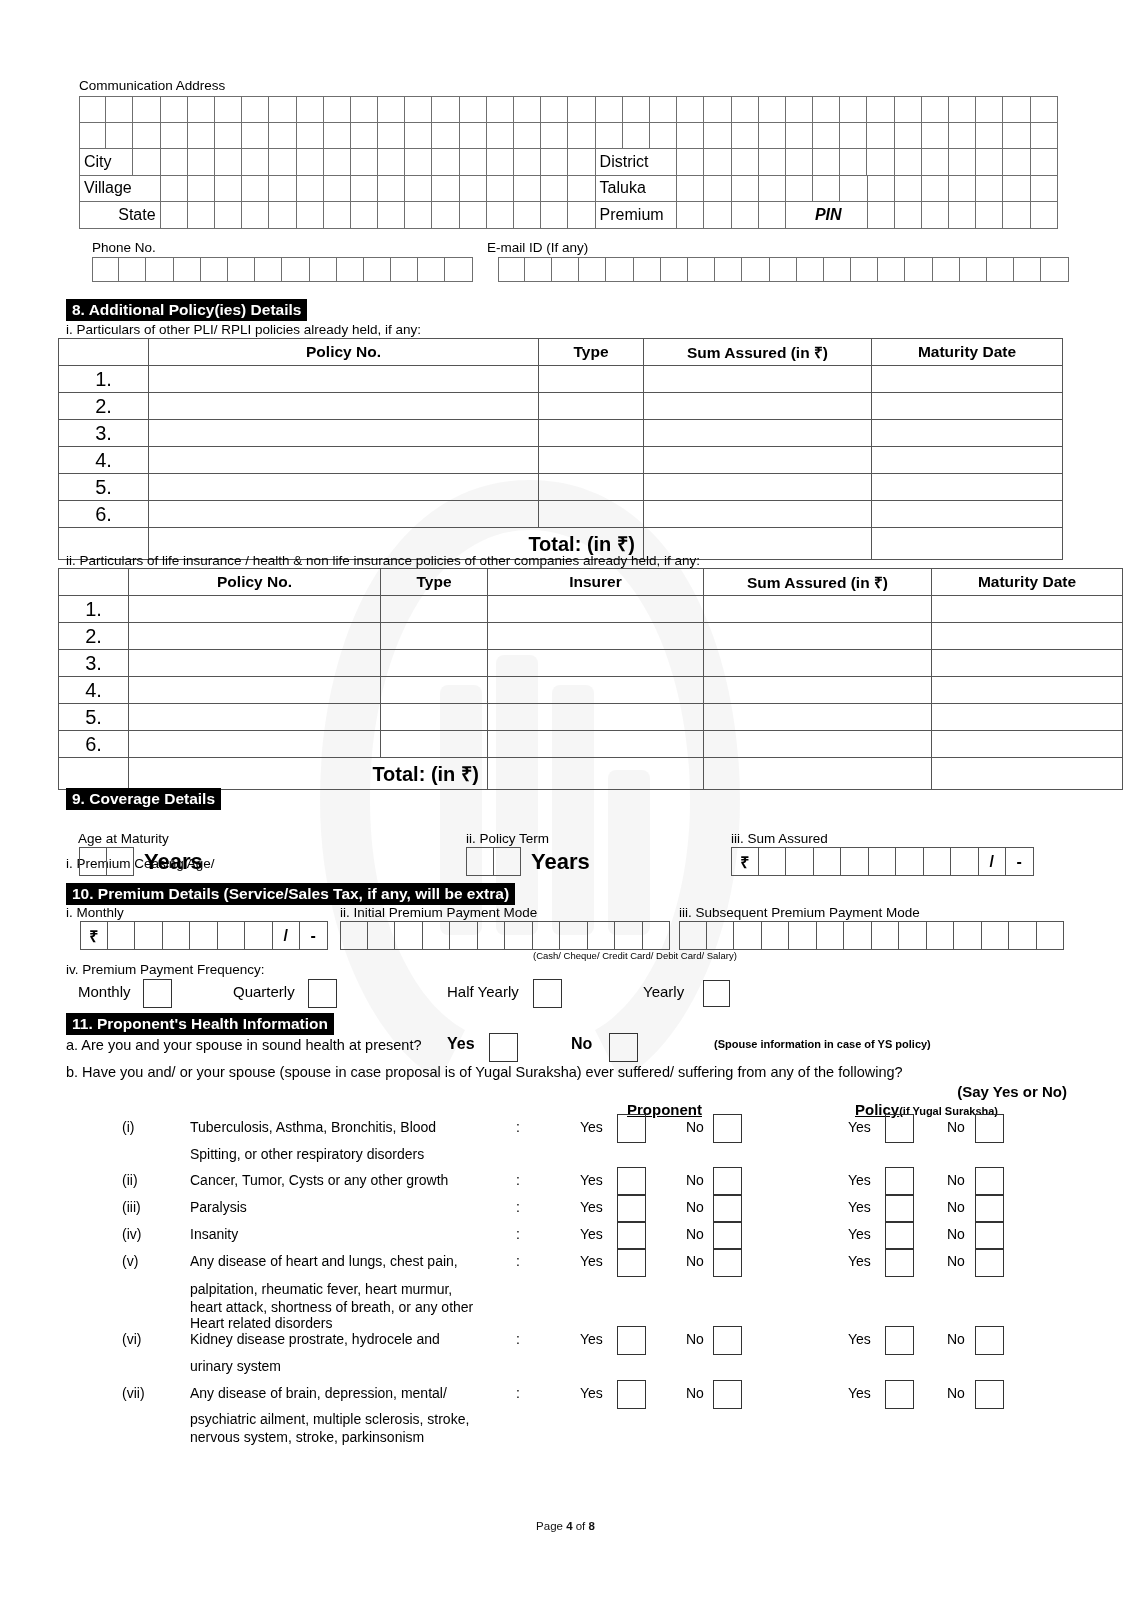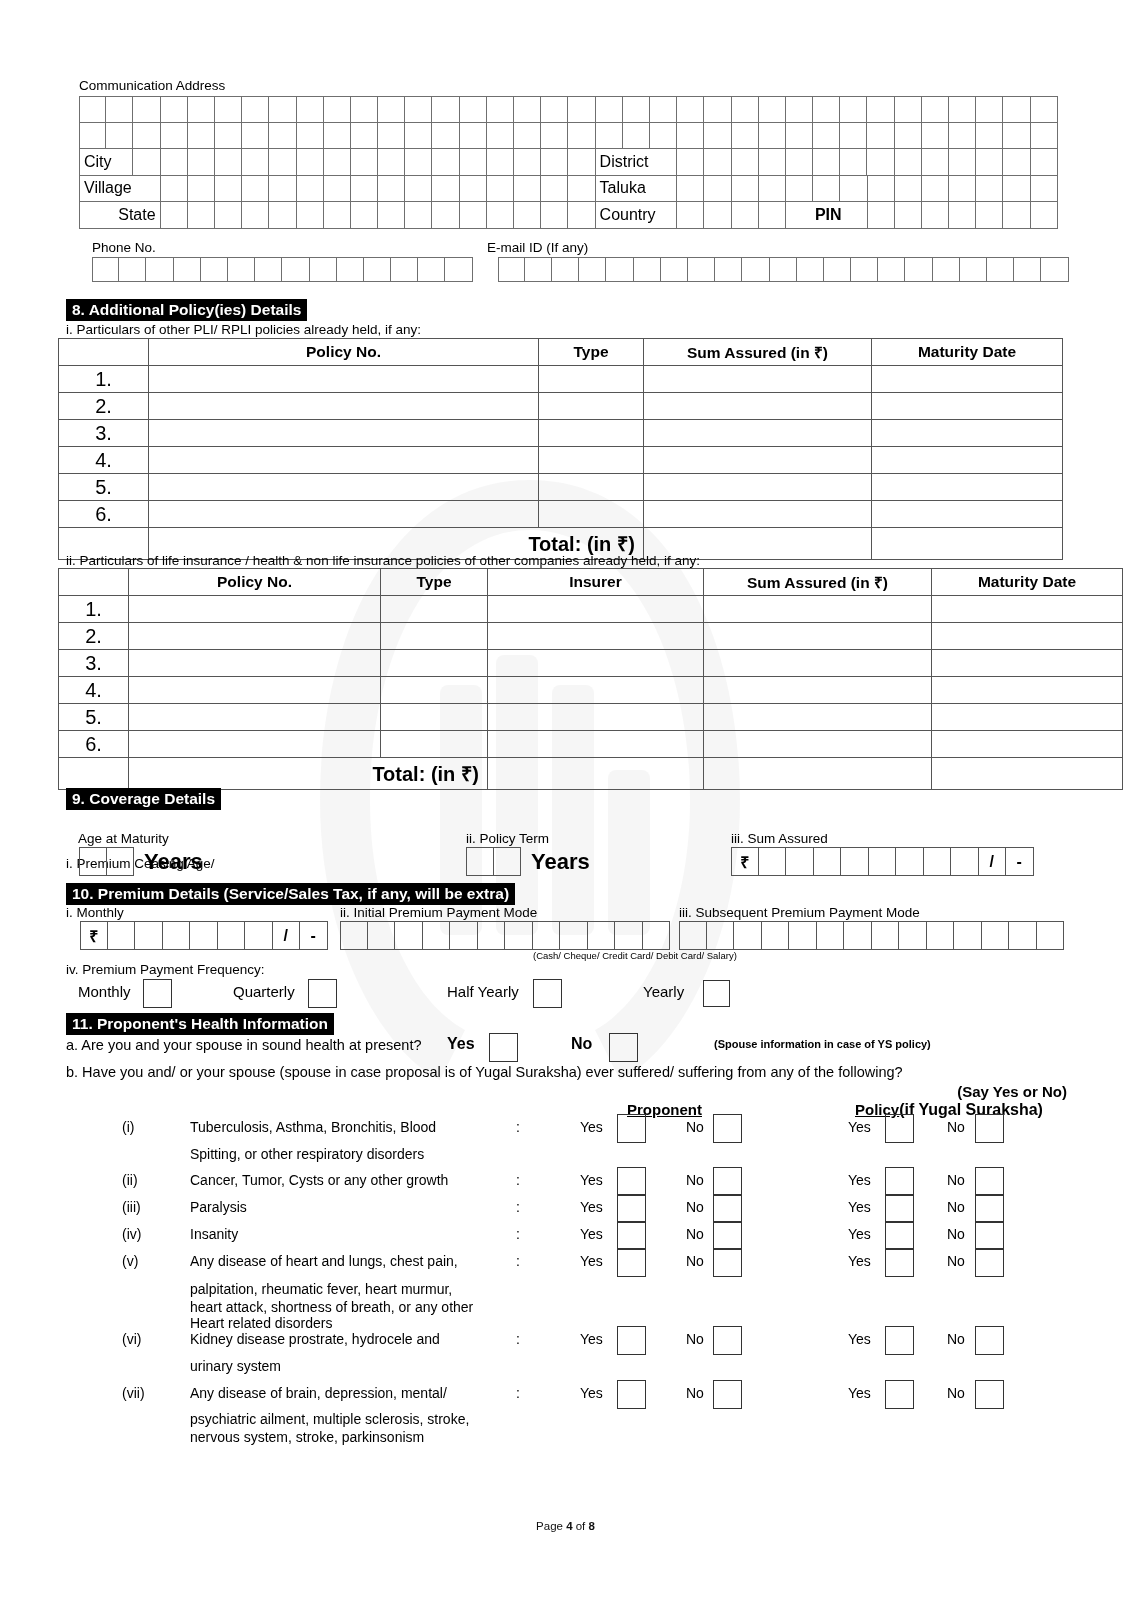--- a/index.html
+++ b/index.html
@@ -93,21 +93,21 @@
   }
   .chk-lg{ width:29px; height:29px; }
 
   
   .hq{ position:absolute; font-size:14px; }
   .hq-num{ position:absolute; font-size:14px; }
   .hqbox{ position:absolute; width:29px; height:29px; border:1px solid #333; }
   .yn{ position:absolute; font-size:14px; }
 
   .colhdr{ position:absolute; font-weight:bold; font-size:15px; text-decoration:underline;}
-  .colhdr-sm{ font-size:16px; font-weight:bold; text-decoration:none; }
+  .colhdr-sm{ font-size:11px; font-weight:bold; text-decoration:none; }
 
   .footer{
     position:absolute; left:0; right:0; top:1520px;
     text-align:center; font-size:11.5px; color:#111;
   }
   .footer b{ font-weight:bold; }
 </style>
 </head>
 <body>
 
@@ -284,26 +284,26 @@
             <div class="acell"></div>
             <div class="acell"></div>
             <div class="acell"></div>
             <div class="acell"></div>
             <div class="acell"></div>
             <div class="acell"></div>
             <div class="acell"></div>
             <div class="acell"></div>
             <div class="acell"></div>
             <div class="acell"></div>
-            <div class="acell lab" style="width: 81.6px;">Country</div>
-            <div class="acell"></div>
-            <div class="acell"></div>
-            <div class="acell"></div>
-            <div class="acell"></div>
-            <div class="acell lab" style="width: 81.6px; justify-content: center; font-weight: bold;">PIN</div>
+            <div class="acell lab" style="width: 81.6px;">Premium</div>
+            <div class="acell"></div>
+            <div class="acell"></div>
+            <div class="acell"></div>
+            <div class="acell"></div>
+            <div class="acell lab" style="width: 81.6px; justify-content: center; font-weight: bold; font-style: italic;">PIN</div>
             <div class="acell"></div>
             <div class="acell"></div>
             <div class="acell"></div>
             <div class="acell"></div>
             <div class="acell"></div>
             <div class="acell"></div>
             <div class="acell"></div>
           </div>
     </div>
   </div>

